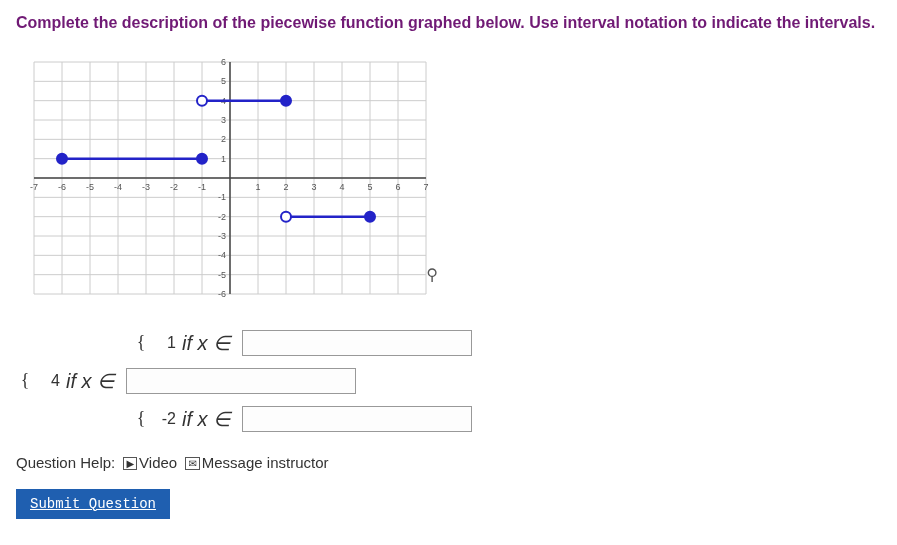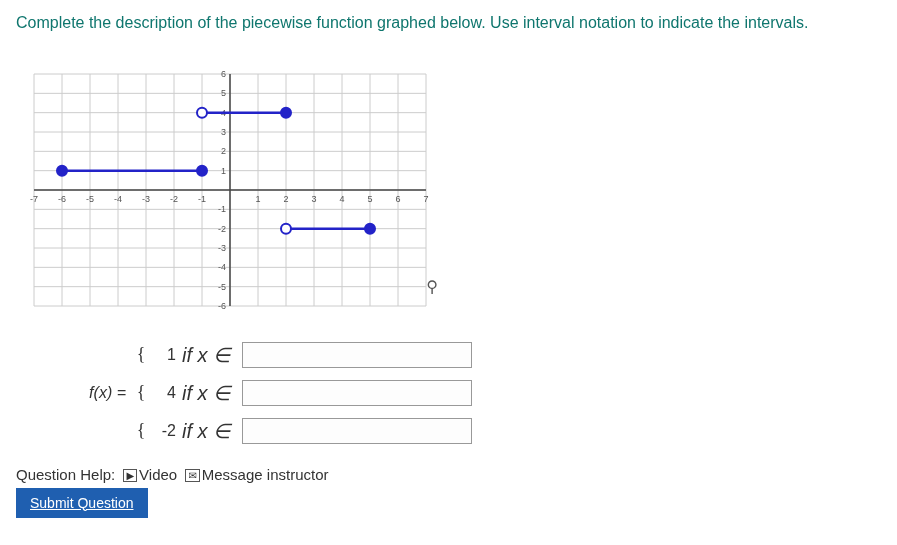--- a/index.html
+++ b/index.html
@@ -4,25 +4,25 @@
   <style>
     * { box-sizing: border-box; margin: 0; padding: 0; }
     body {
       font-family: Arial, sans-serif;
       background: #fff;
       padding: 12px 16px;
       width: 897px;
       color: #333;
     }
     .question-text {
-      font-weight: normal;
+      font-weight: bold;
       font-size: 16px;
       line-height: 1.35;
-      margin-bottom: 26px;
-      color: #0f766e;
+      margin-bottom: 14px;
+      color: #701a75;
     }
     .graph-area {
       position: relative;
       width: 420px;
       height: 260px;
       margin: 6px 0 18px 4px;
     }
     .graph-area svg { display: block; }
     .fn-row {
       display: flex;
@@ -78,28 +78,29 @@
     }
     .help-link .icon-box {
       display: inline-block;
       border: 1px solid #555;
       font-size: 10px;
       padding: 0 2px;
       margin-right: 2px;
       vertical-align: 1px;
     }
     .submit-btn {
-      margin-top: 5px;
+      margin-top: 18px;
       background: #1f5fb0;
       color: #fff;
       border: none;
       padding: 7px 14px;
       font-size: 14px;
       cursor: pointer;
       text-decoration: underline;
+      font-family: Liberation Mono, monospace;
     }
     .magnifier {
       position: absolute;
       right: 2px;
       bottom: 24px;
       font-size: 16px;
       color: #555;
     }
   </style>
 </head>
@@ -182,21 +183,20 @@
 
 <div>
   <div class="fn-row">
     <span class="fn-left"></span>
     <span class="brace-col">{</span>
     <span class="value-col">1</span>
     <span class="if-col">if x ∈</span>
     <input class="interval-input" type="text" value="" style="">
   </div>
   <div class="fn-row">
-    <span class="fn-left">f(x) =</span>
     <span class="brace-col">{</span>
     <span class="value-col">4</span>
     <span class="if-col">if x ∈</span>
     <input class="interval-input" type="text" value="" style="">
   </div>
   <div class="fn-row">
     <span class="fn-left"></span>
     <span class="brace-col">{</span>
     <span class="value-col">-2</span>
     <span class="if-col">if x ∈</span>

